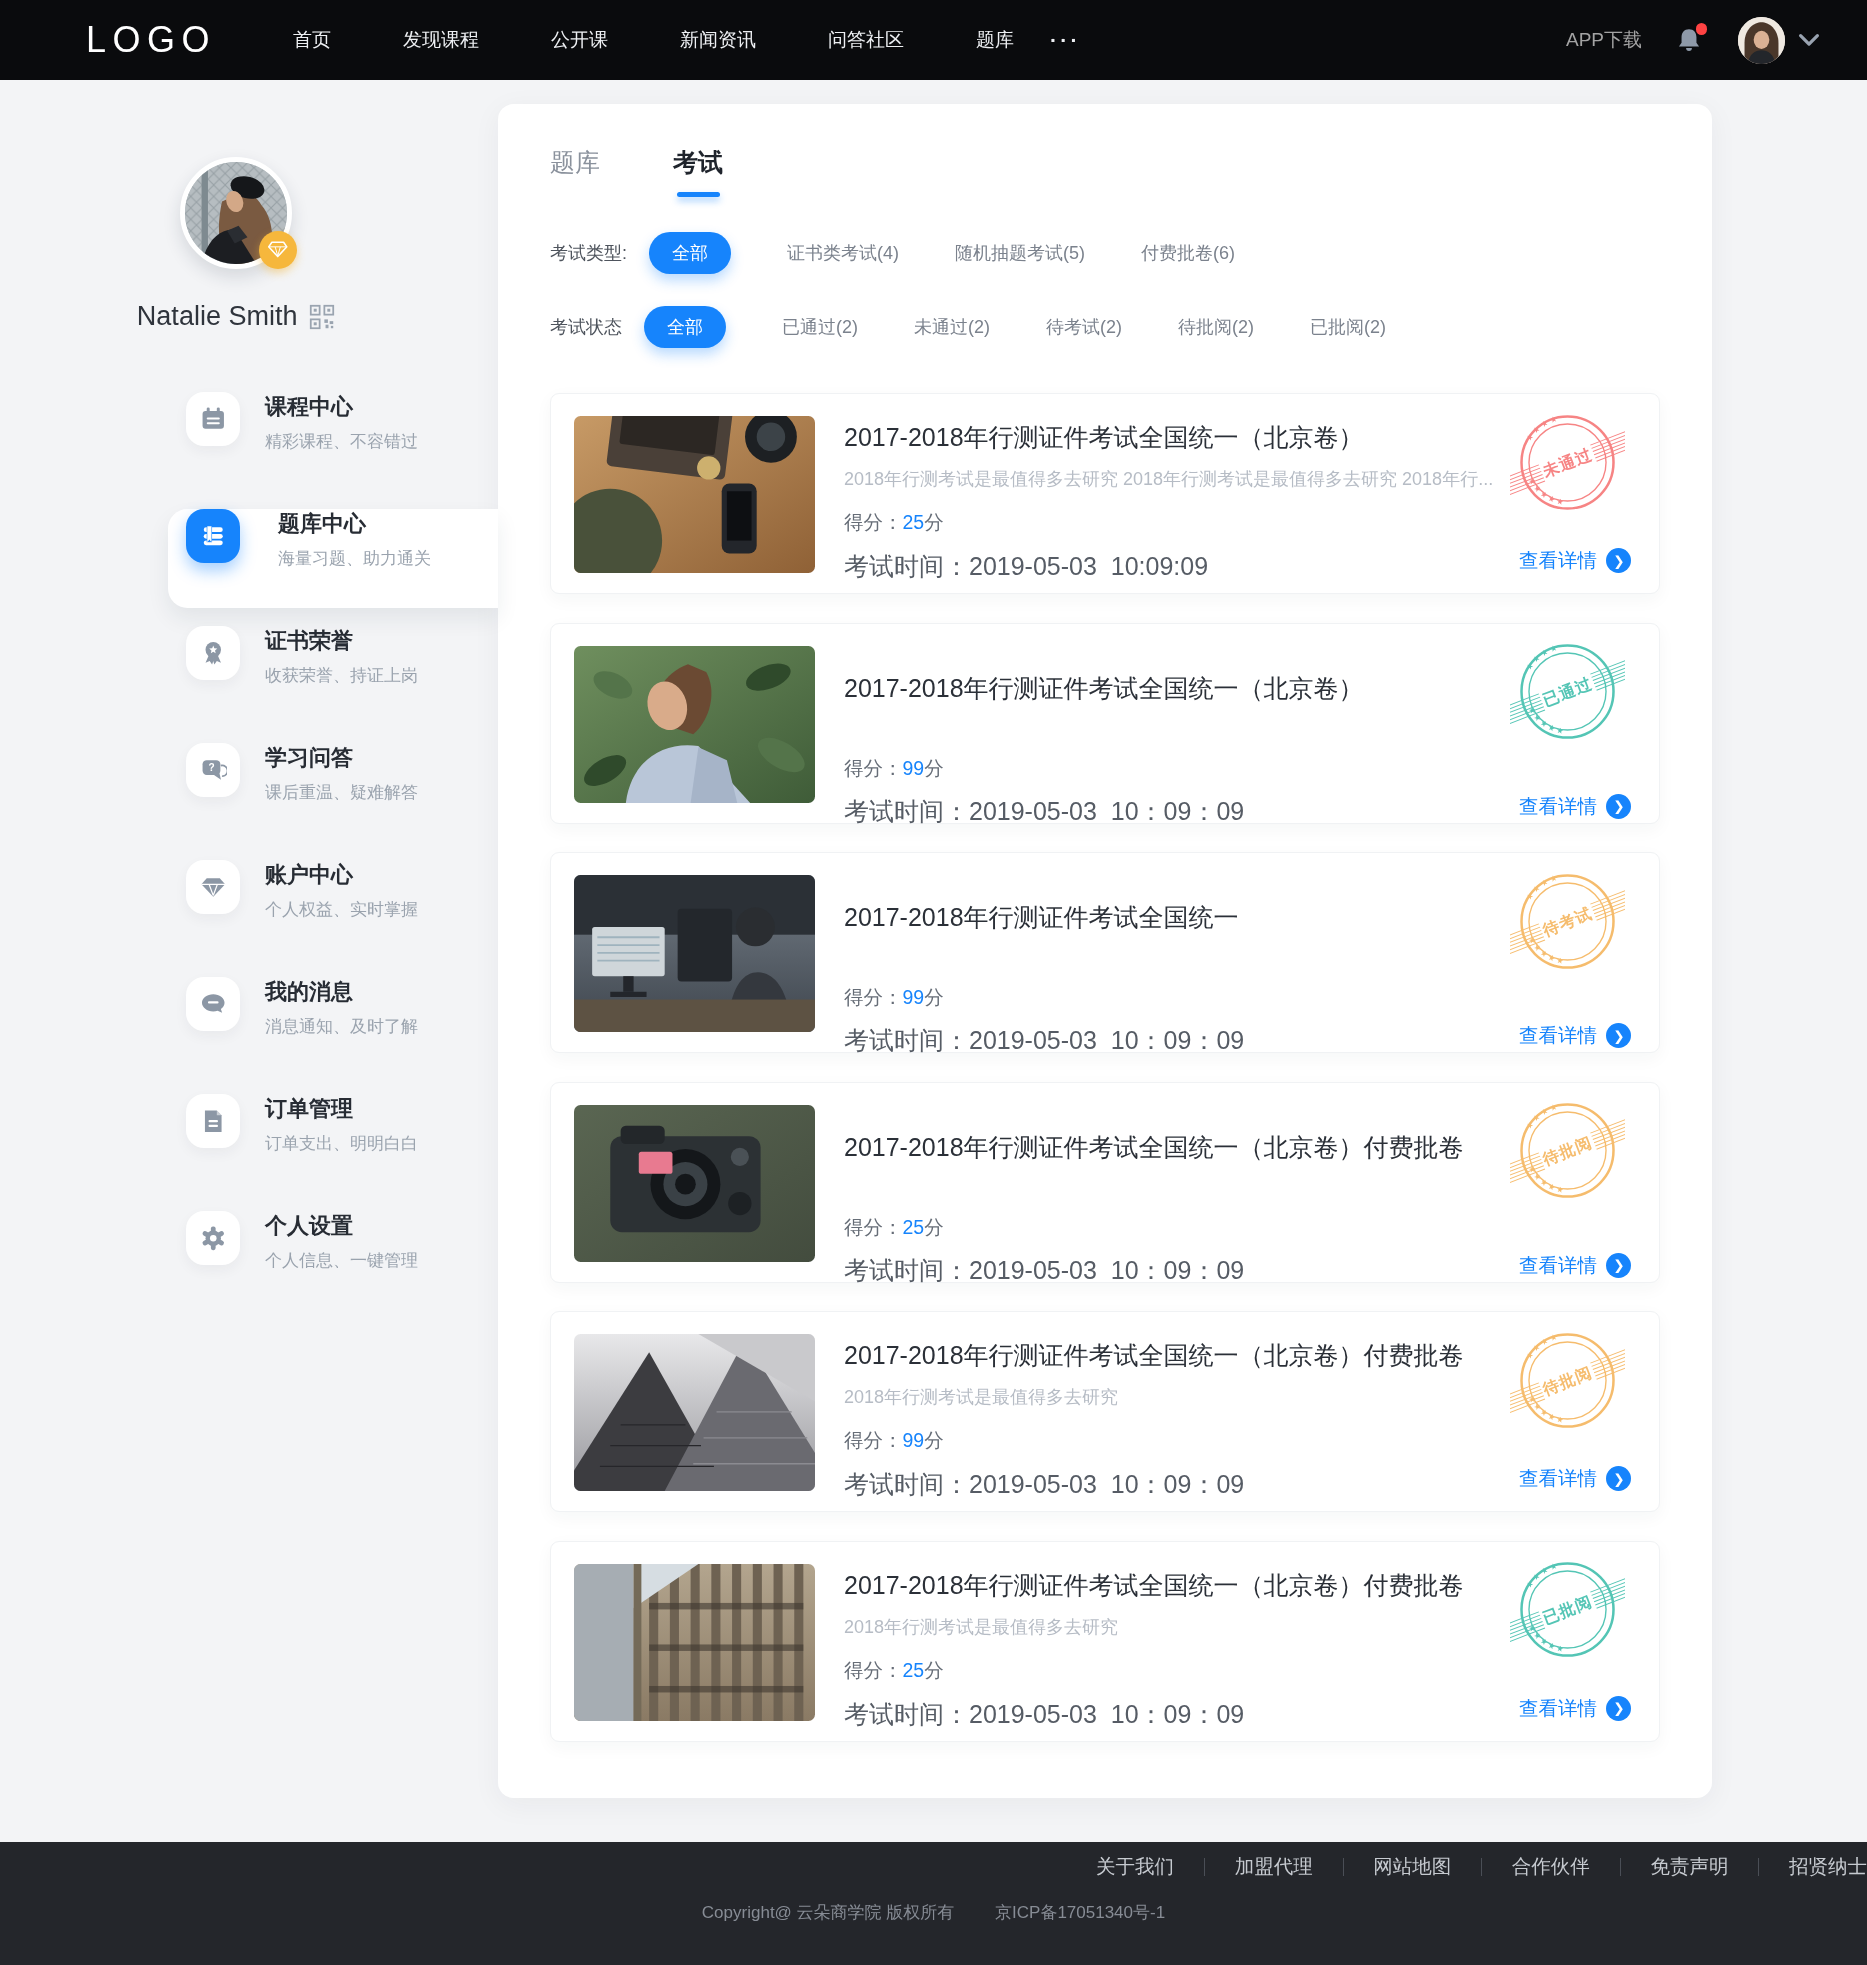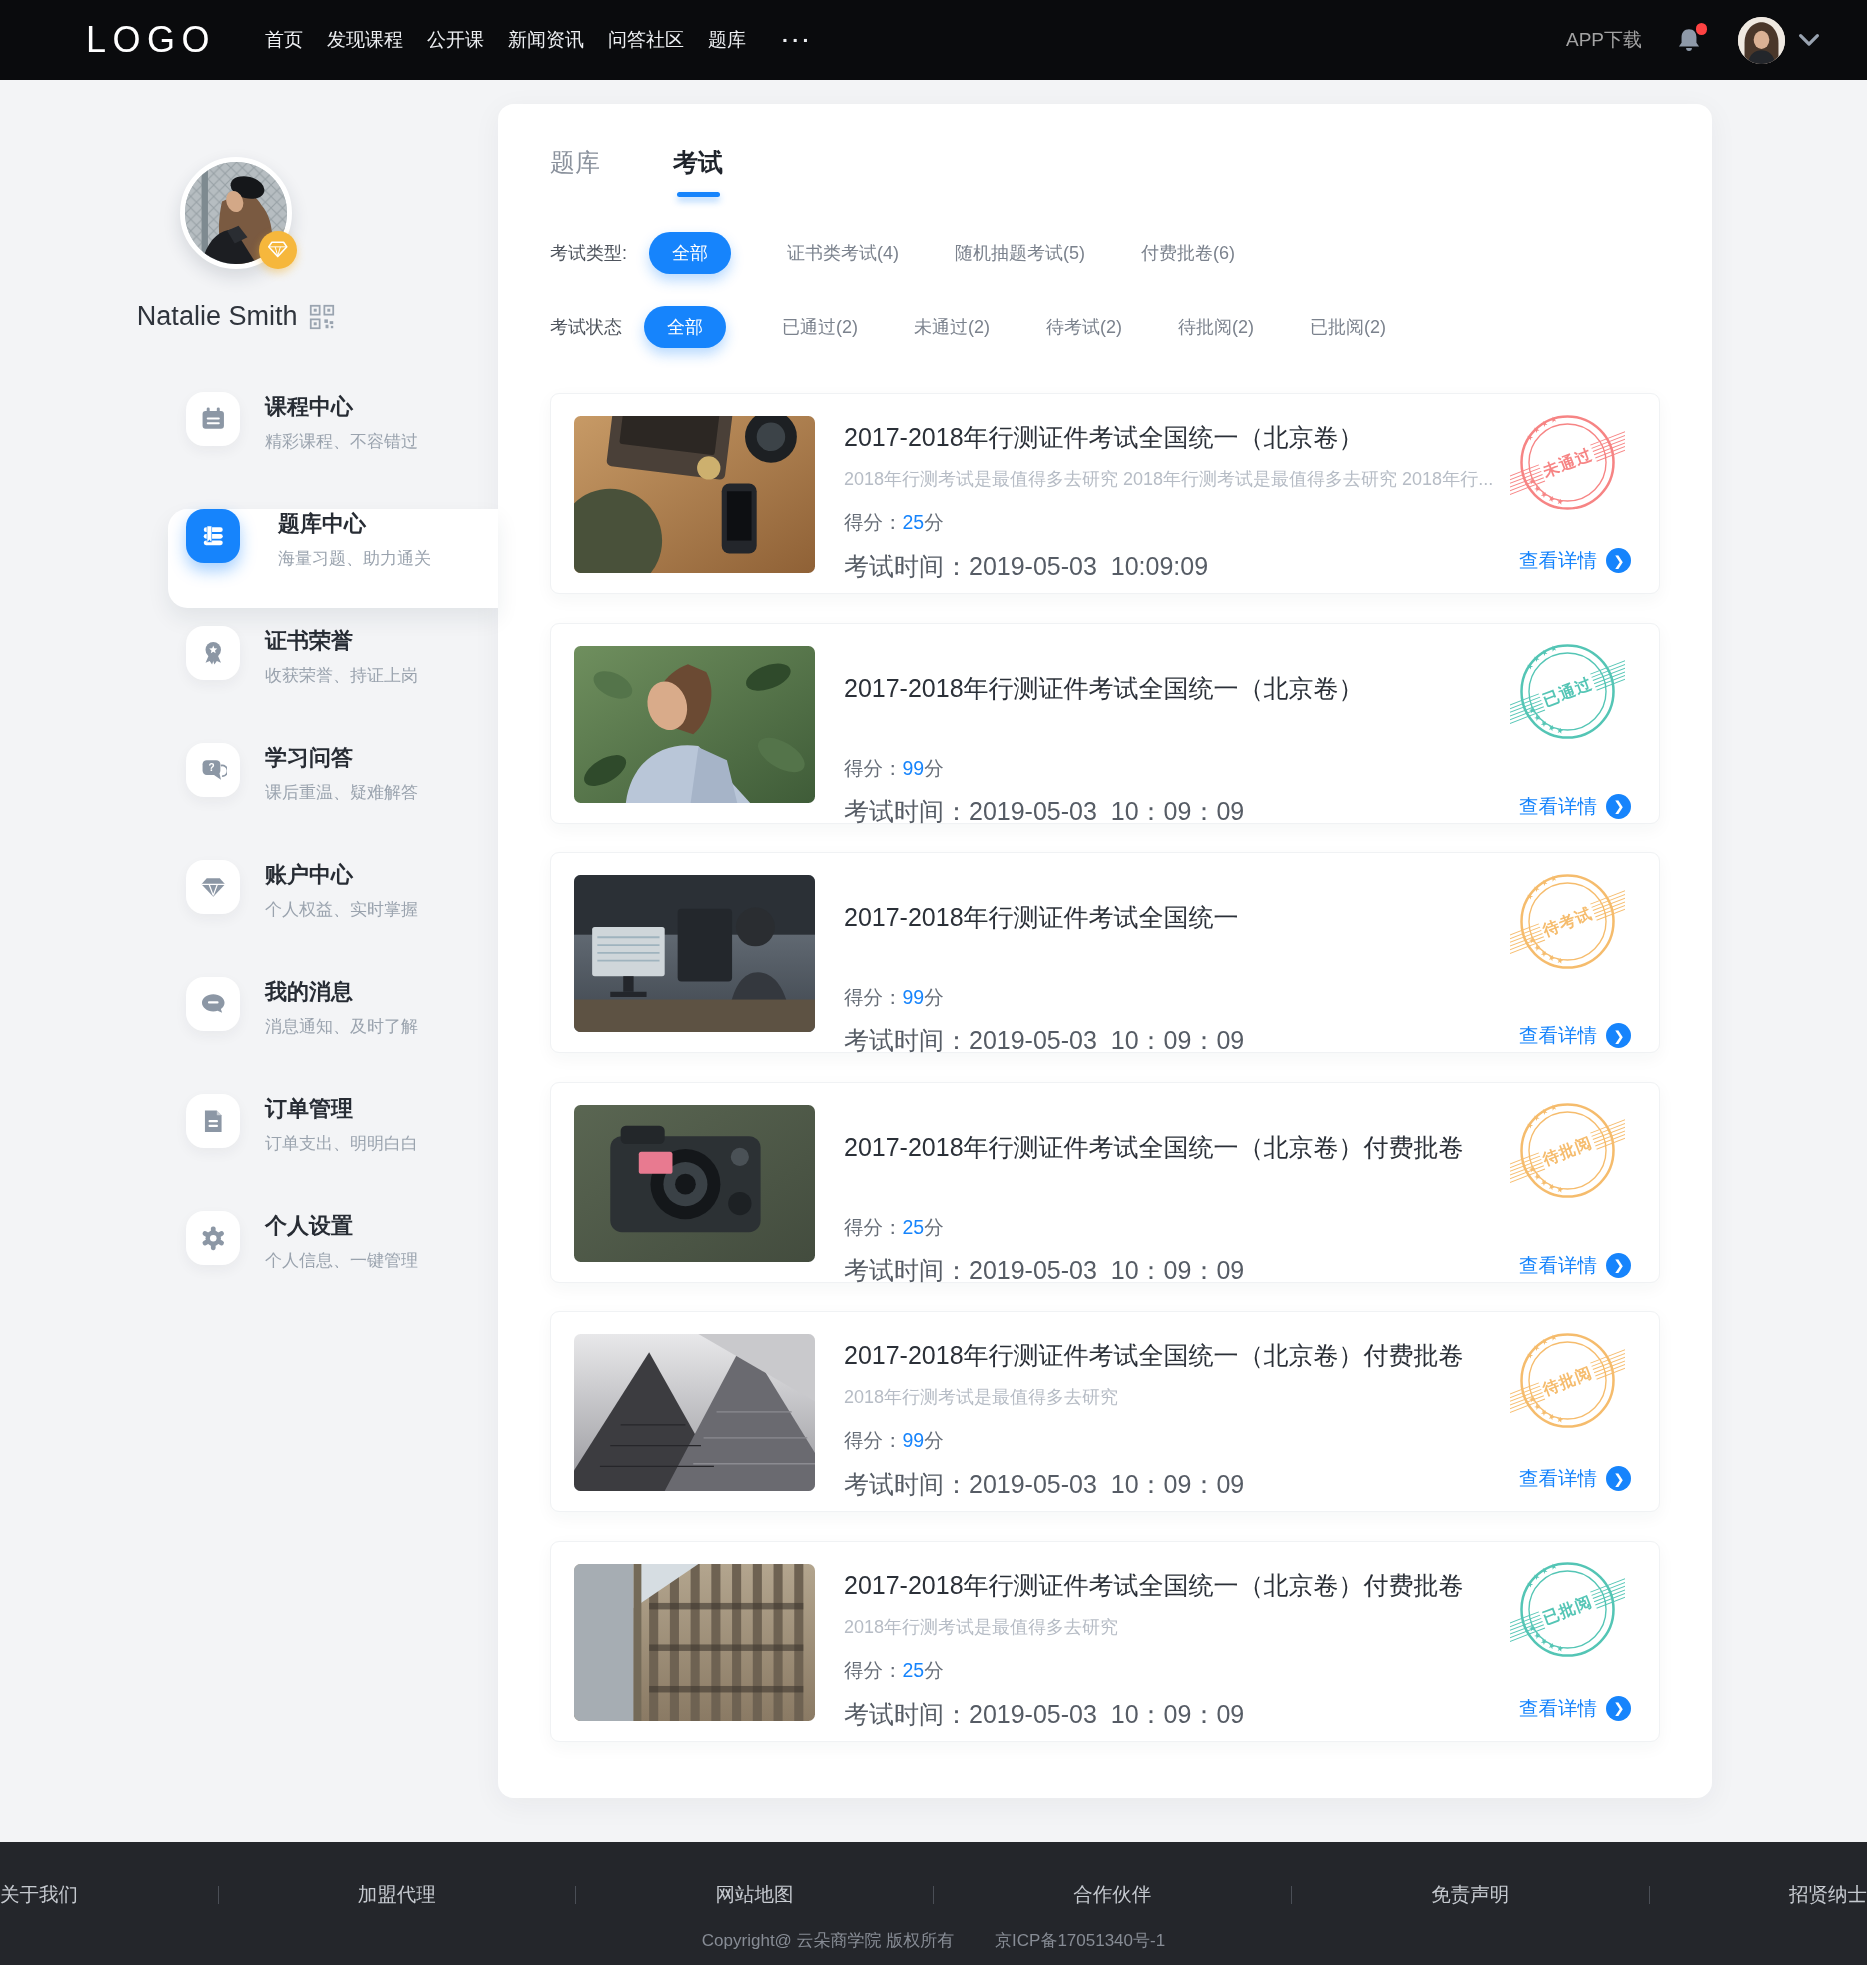--- a/index.html
+++ b/index.html
@@ -5,21 +5,21 @@
 <style>
   html,body{margin:0;padding:0;width:1868px;height:1965px;overflow:hidden;
     background:#f3f4f6;font-family:"Liberation Sans","DejaVu Sans",sans-serif;
     -webkit-font-smoothing:antialiased;}
   *{box-sizing:border-box;}
 
   
   .nav{position:absolute;top:0;left:0;right:0;height:80px;background:#0a0b0d;
     display:flex;align-items:center;z-index:5;}
   .nav-logo{margin-left:86px;font-size:36px;letter-spacing:6.5px;color:#ffffff;font-weight:400;cursor:pointer;}
-  .nav-items{display:flex;margin-left:49px;gap:24px;align-items:center;}
+  .nav-items{display:flex;margin-left:77px;gap:72px;align-items:center;}
   .nav-item{font-size:19px;color:#eef0f3;cursor:pointer;white-space:nowrap;}
   .nav-more{color:#eef0f3;font-size:21px;letter-spacing:3.2px;margin-left:36px;cursor:pointer;font-weight:700;}
   .nav-right{margin-left:auto;display:flex;align-items:center;margin-right:47px;}
   .app-download{font-size:19px;color:#a3a3a3;cursor:pointer;}
   .bell-wrap{position:relative;margin-left:34px;cursor:pointer;display:flex;}
   .bell-dot{position:absolute;top:-2.6px;right:-5.2px;width:11.7px;height:11.7px;border-radius:50%;background:#ff4343;}
   .nav-avatar{width:47px;height:47px;border-radius:50%;overflow:hidden;margin-left:36px;cursor:pointer;
     background:#efe9e1;flex:0 0 auto;}
   .nav-chevron{margin-left:13px;cursor:pointer;display:flex;}
 
@@ -91,21 +91,21 @@
   .detail-arrow{width:25px;height:25px;border-radius:50%;background:#1684fc;color:#ffffff;
     display:flex;align-items:center;justify-content:center;font-size:13.6px;padding-left:1.9px;}
 
   .stamp{position:absolute;right:34px;top:10.4px;width:115px;height:115px;opacity:.82;}
   .stamp-red{color:#f56a6a;}
   .stamp-green{color:#2fb9a5;}
   .stamp-orange{color:#f4ae4e;}
 
   
   .footer{position:absolute;left:0;right:0;top:1842px;height:123px;background:#24262b;}
-  .footer-links{display:flex;justify-content:space-between;align-items:center;padding-top:11px;margin-top:28px;}
+  .footer-links{display:flex;justify-content:flex-end;align-items:center;padding-top:11px;}
   .f-link{font-size:19.5px;color:#c6cad0;cursor:pointer;white-space:nowrap;}
   .f-sep{width:0.6px;height:18px;background:#4a4e56;margin:0 30px;}
   .copyright{text-align:center;margin-top:21px;font-size:17px;color:#878c95;}
   .copyright .icp{margin-left:36px;}
 </style>
 </head>
 <body>
 
 <div class="nav">
   <div class="nav-logo">LOGO</div>

